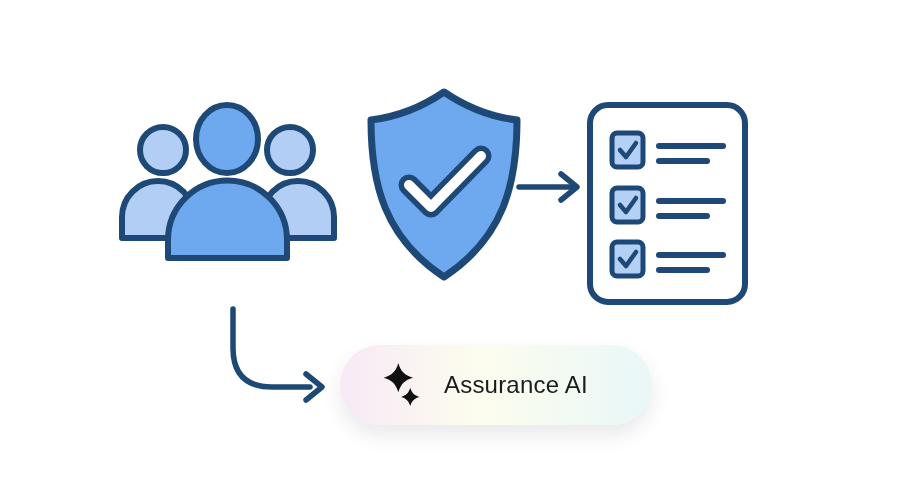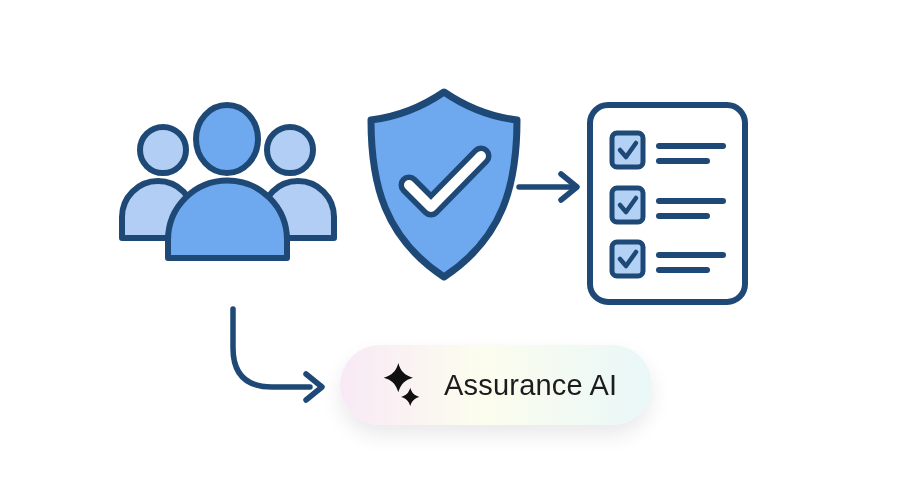--- a/index.html
+++ b/index.html
@@ -49,21 +49,21 @@
       var(--pill-gradient-right) 100%);
     box-shadow:0 10px 20px rgba(40,40,60,0.10);
     display:flex;
     align-items:center;
     padding-left:40px;
     gap:20px;
     cursor:pointer;
     border:none;
   }
   .pill-label{
-    font-size:29px;
+    font-size:24px;
     font-weight:500;
     color:var(--pill-text);
     letter-spacing:0.2px;
     white-space:nowrap;
   }
   .sparkle{flex:0 0 auto;display:block;}
   .sparkle path{fill:var(--sparkle);}
 </style>
 </head>
 <body>

